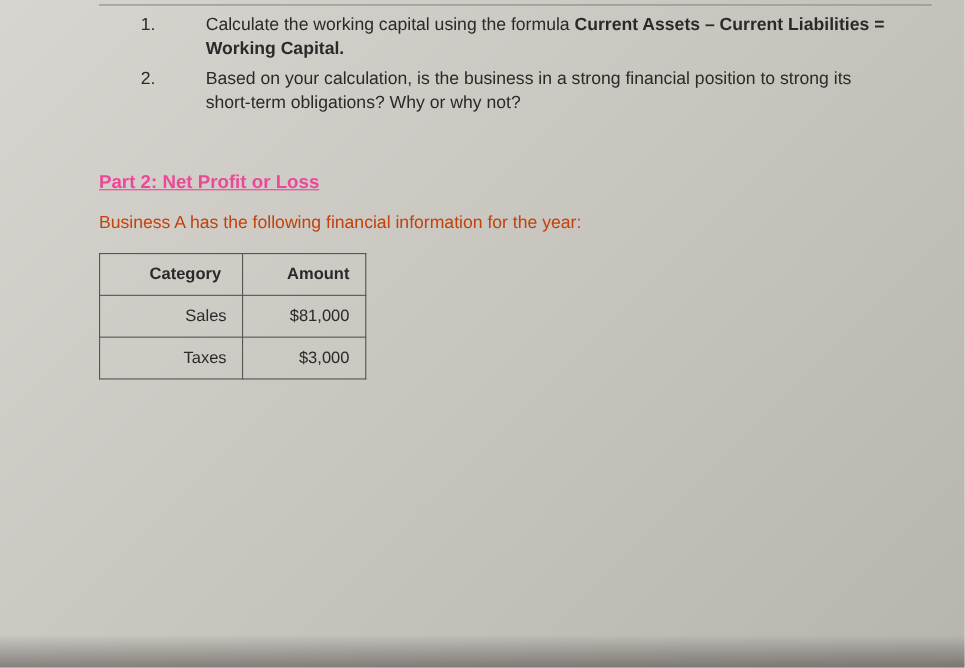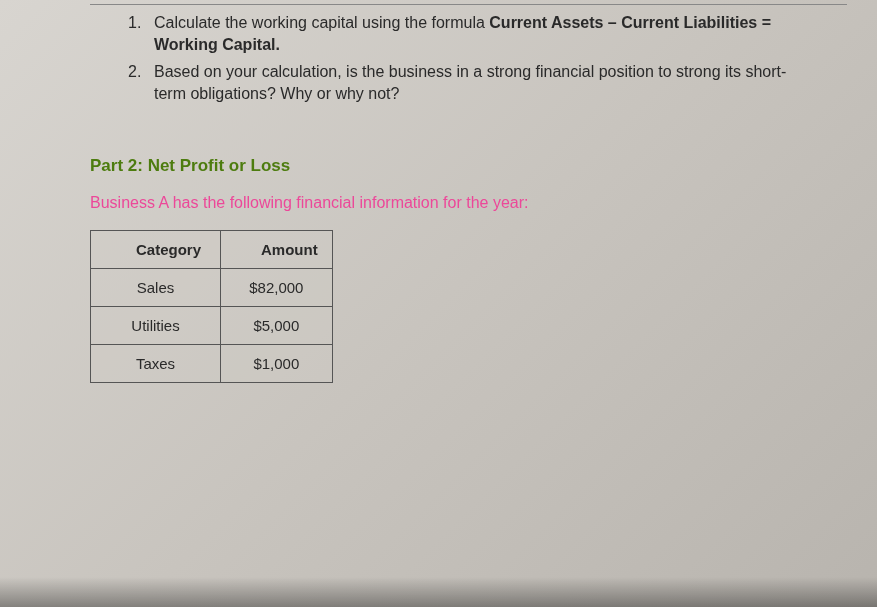--- a/index.html
+++ b/index.html
@@ -34,43 +34,45 @@
       margin-bottom: 4px;
       font-size: 16px;
       line-height: 1.4;
     }
     .q-num {
       min-width: 26px;
       font-weight: normal;
     }
     .q-text {
       flex: 1;
+      margin-left: 33px;
     }
     .bold {
       font-weight: bold;
     }
     .section-header {
       font-weight: bold;
       font-size: 17px;
       margin-bottom: 18px;
-      color: #4d7c0f;
+      color: #ec4899;
+      text-decoration: underline;
     }
     .intro-text {
       font-size: 16px;
       margin-bottom: 18px;
-      color: #ec4899;
+      color: #c2410c;
     }
     table {
       border-collapse: collapse;
       background: rgba(210, 206, 200, 0.3);
     }
     th, td {
       border: 1px solid #555;
       padding: 10px 14px;
-      text-align: center;
+      text-align: right;
       font-size: 15px;
       color: #2a2a2a;
     }
     th {
       font-weight: bold;
       text-align: center;
       padding-left: 40px;
     }
     .col-category {
       width: 130px;
@@ -113,26 +115,22 @@
 <table>
   <thead>
     <tr>
       <th class="col-category">Category</th>
       <th class="col-amount">Amount</th>
     </tr>
   </thead>
   <tbody>
     <tr>
       <td>Sales</td>
-      <td>$82,000</td>
-    </tr>
-    <tr>
-      <td>Utilities</td>
-      <td>$5,000</td>
+      <td>$81,000</td>
     </tr>
     <tr>
       <td>Taxes</td>
-      <td>$1,000</td>
+      <td>$3,000</td>
     </tr>
   </tbody>
 </table>
 
 <div class="bottom-shadow"></div>
 
 </body></html>

